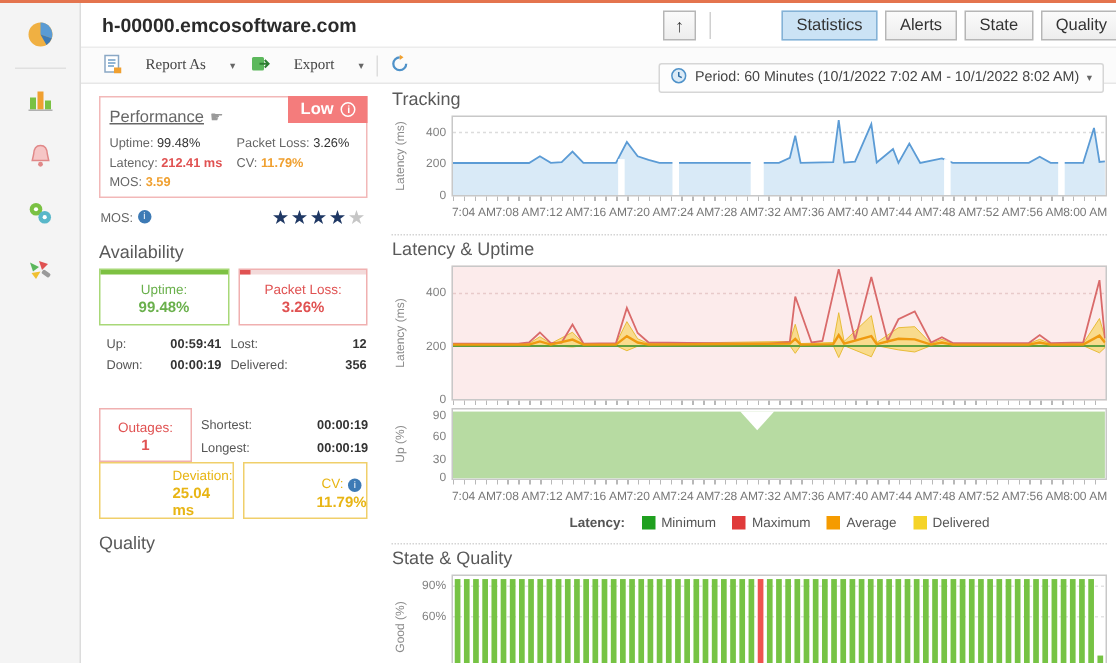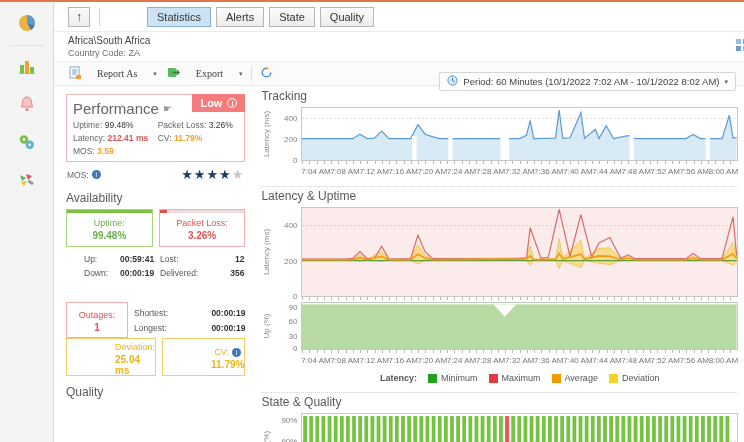--- a/index.html
+++ b/index.html
@@ -52,21 +52,21 @@
 
   
   .main { flex:1; display:flex; min-height:0; }
   .stats { flex:0 0 150px; padding:8px 8px 0 12px; }
   .charts { flex:1; padding:3px 6px 0 8px; min-width:0; }
 
   
   .hdr { font-size:12px; color:#595959; margin:9px 0 4px 0; }
   .box.perf { border:1px solid #f2b8b8; position:relative; padding:4px 6px 5px 6px; }
   .perf-head { display:flex; align-items:center; gap:4px; height:18px; }
-  .perf-title { font-size:15px; color:#666; }
+  .perf-title { font-size:11px; color:#666;text-decoration:underline; }
   .hand-icon { color:#9a9a9a; font-size:10px; }
   .low-badge { position:absolute; top:-1px; right:-1px; background:#f47c7c; color:#fff;
     font-weight:bold; font-size:11px; padding:3px 8px; display:flex; gap:5px; align-items:center; cursor:pointer; border:none; font-family:inherit;}
   .winfo { font-style:normal; width:10px; height:10px; border:1px solid #fff; border-radius:50%;
     font-size:7px; display:inline-flex; align-items:center; justify-content:center; }
   .perf-grid { display:grid; grid-template-columns:1fr 1fr; gap:3px 4px; margin-top:3px; }
   .kv { font-size:8.5px; color:#666; white-space:nowrap; }
   .kv .v { color:#333; }
   .v.red { color:#e05252; font-weight:bold; }
   .v.orange { color:#f0a030; font-weight:bold; }
@@ -86,21 +86,21 @@
   .vbox.green { border-color:#a8d878; color:#6ab04c; }
   .vbox.green .strip { background:#7dc142; }
   .vbox.red { border-color:#f0b0b0; color:#e05252; }
   .vbox.red .strip { background:#f3dada; }
   .vbox.red .strip i { display:block; width:9%; height:100%; background:#e05252; }
   .vbox.yellow { border-color:#f0cf6a; color:#e8b514;padding-left:48px; }
   .vbox.orangeb { border-color:#f2a33c; color:#ef8c00; }
   .vbox.orangeb .strip { background:#f5c042; width:30%; right:auto; }
 
   .grid4 { display:grid; grid-template-columns:auto 1fr auto 1fr; gap:4px 6px;
-    font-size:8.5px; color:#555; margin:7px 1px 0 18px; }
+    font-size:8.5px; color:#555; margin:7px 1px 0 5px; }
   .grid4 .val, .grid2 .val { text-align:right; color:#333; font-weight:bold; }
   .out-row { display:flex; gap:6px; margin-top:24px; align-items:stretch; }
   .out-row .vbox { flex:0 0 62px; height:36px; }
   .grid2 { flex:1; display:grid; grid-template-columns:auto 1fr; gap:5px 4px;
     font-size:8.5px; color:#555; align-content:center; }
 
   
   .chart-sec + .chart-sec { border-top:1px dotted #d4d4d4; margin-top:7px; padding-top:2px; }
   .sec-title { font-size:12px; color:#595959; height:18px; }
   .chart-row { display:flex; }
@@ -180,42 +180,31 @@
             <path d="M9 4 L15 6 L11 10 Z" fill="#e05252"></path>
             <rect x="11" y="11" width="6" height="3" rx="1" transform="rotate(35 14 12)" fill="#9a9a9a"></rect>
           </svg>
       </span>
     </button>
   </nav>
 
   <div class="content">
 
     <header class="titlebar">
+      <h1>h-00000.emcosoftware.com</h1>
       <div class="tb-actions">
         <button class="sqbtn arrow">↑</button>
         <span class="vdiv"></span>
         <button class="sqbtn active">Statistics</button>
         <button class="sqbtn">Alerts</button>
         <button class="sqbtn">State</button>
         <button class="sqbtn cut">Quality</button>
       </div>
     </header>
 
-    <div class="subbar">
-      <div class="l1">Africa\South Africa</div>
-      <div class="l2">Country Code: ZA</div>
-      <span class="corner-icon">
-        <svg width="14" height="14" viewBox="0 0 14 14">
-            <rect x="1" y="1" width="5" height="5" fill="#9bbdda"></rect>
-            <rect x="8" y="1" width="5" height="5" fill="#6f9fc8"></rect>
-            <rect x="1" y="8" width="5" height="5" fill="#6f9fc8"></rect>
-            <rect x="8" y="8" width="5" height="5" fill="#9bbdda"></rect>
-          </svg>
-      </span>
-    </div>
 
     <div class="toolbar">
       <button class="tool">
         <span>
           <svg width="12" height="13" viewBox="0 0 12 13">
               <rect x="1" y="1" width="9" height="11" fill="#fff" stroke="#8aa8c5"></rect>
               <rect x="3" y="3.5" width="5" height="1" fill="#6f9fc8"></rect>
               <rect x="3" y="5.5" width="5" height="1" fill="#6f9fc8"></rect>
               <rect x="3" y="7.5" width="4" height="1" fill="#6f9fc8"></rect>
               <path d="M7 9 L12 9 L12 13 L7 13 Z" fill="#f0a030"></path>
@@ -439,21 +428,21 @@
               <span class="leg-item">
                 <i style="background: rgb(224, 58, 58);"></i>
                 <span>Maximum</span>
               </span>
               <span class="leg-item">
                 <i style="background: rgb(245, 155, 0);"></i>
                 <span>Average</span>
               </span>
               <span class="leg-item">
                 <i style="background: rgb(245, 211, 39);"></i>
-                <span>Deviation</span>
+                <span>Delivered</span>
               </span>
             </div>
         </div>
 
         <div class="chart-sec">
           <div class="sec-title">State &amp; Quality</div>
           <div class="chart-row">
             <div class="yaxis">
               <span class="ylab">Good (%)</span>
               <span class="ytick pos10">90%</span>

